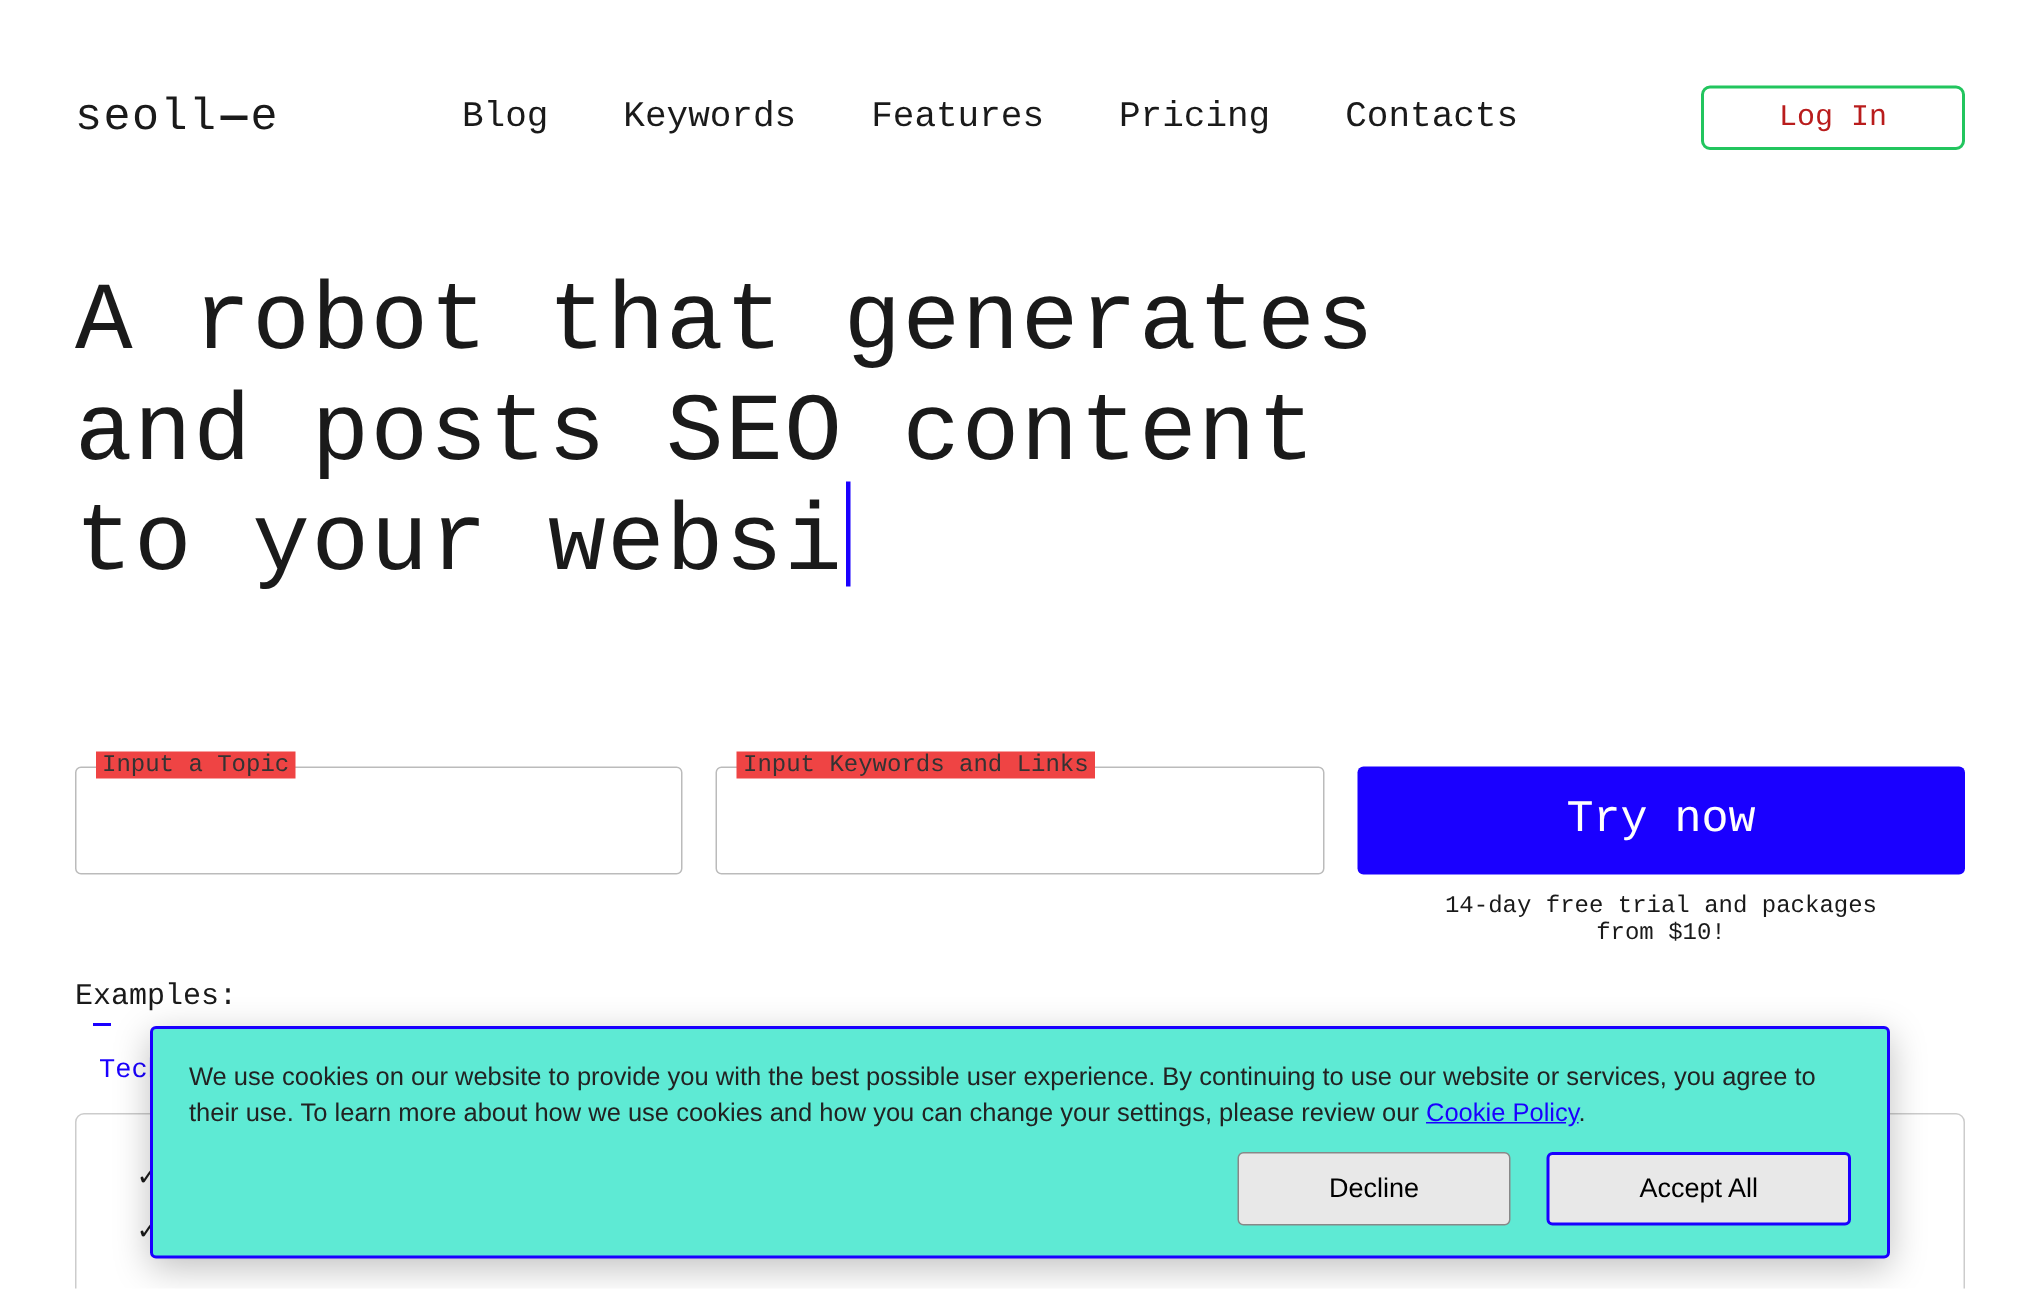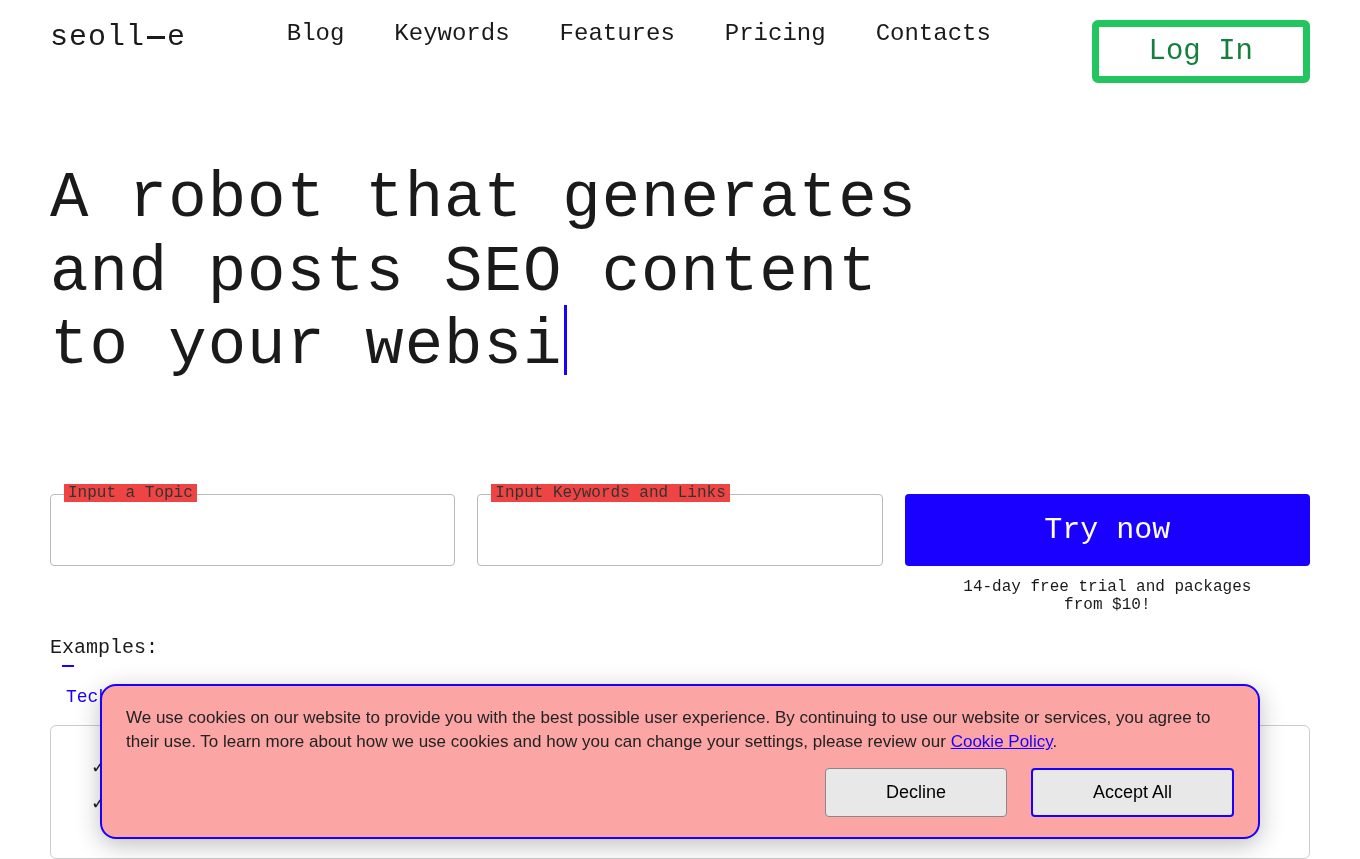--- a/index.html
+++ b/index.html
@@ -11,23 +11,24 @@
     height: 859px;
     overflow: hidden;
     position: relative;
   }
   .container {
     padding: 0 50px;
   }
   
   header {
     display: flex;
-    align-items: flex-start;
+    align-items: center;
     justify-content: space-between;
     padding: 20px 50px 10px 50px;
+    margin-top: 37px;
   }
   .logo {
     font-size: 30px;
     letter-spacing: 1px;
     display: flex;
     align-items: center;
   }
   .logo .dash {
     display: inline-block;
     width: 18px;
@@ -41,25 +42,25 @@
     gap: 50px;
   }
   nav a {
     font-size: 24px;
     text-decoration: none;
     color: #1a1a1a;
     cursor: pointer;
   }
   .login-btn {
     font-family: inherit;
-    font-size: 29px;
+    font-size: 20px;
     padding: 8px 50px;
-    border: 7px solid #22c55e;
+    border: 2px solid #22c55e;
     background: #fff;
-    color: #15803d;
+    color: #b91c1c;
     border-radius: 6px;
     cursor: pointer;
   }
   
   .hero {
     margin-top: 70px;
   }
   .hero h1 {
     font-size: 64px;
     font-weight: normal;
@@ -173,23 +174,23 @@
   .panel li::before {
     content: "✓";
     margin-right: 10px;
   }
   
   .cookie {
     position: absolute;
     left: 100px;
     right: 100px;
     bottom: 20px;
-    background: #fca5a5;
+    background: #5eead4;
     border: 2px solid #1a00ff;
-    border-radius: 16px;
+    border-radius: 4px;
     padding: 20px 24px;
     box-shadow: 0 6px 24px rgba(0,0,0,0.25);
     font-family: -apple-system, "Segoe UI", Arial, sans-serif;
   }
   .cookie p {
     font-size: 17px;
     line-height: 1.4;
     color: #222;
   }
   .cookie a {

